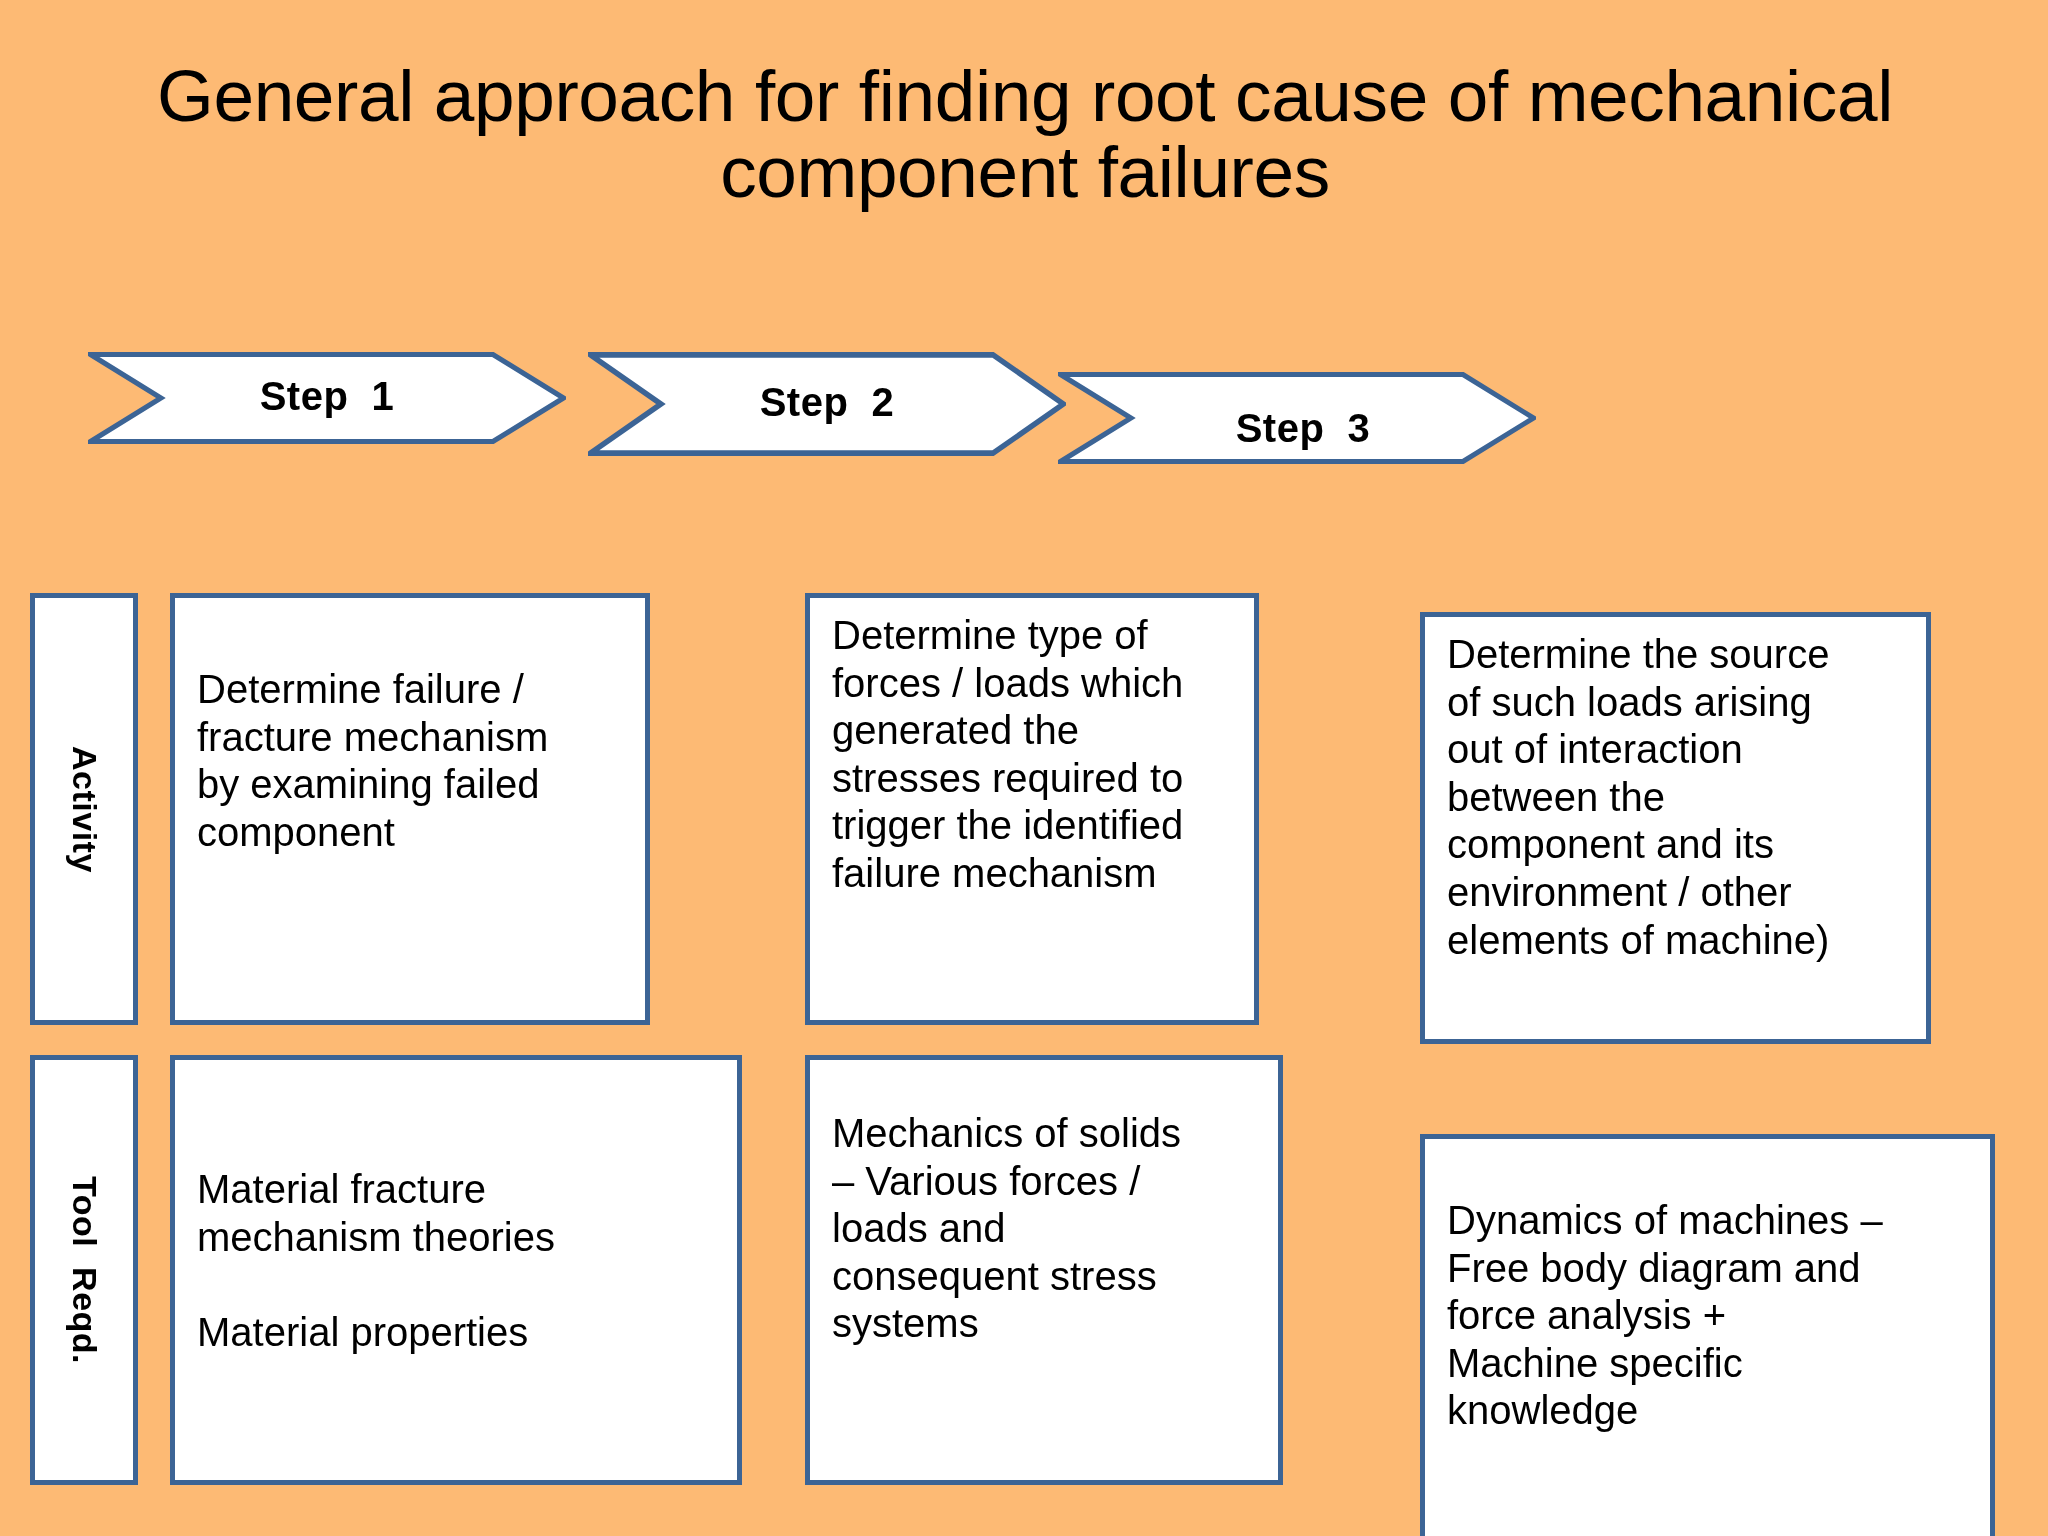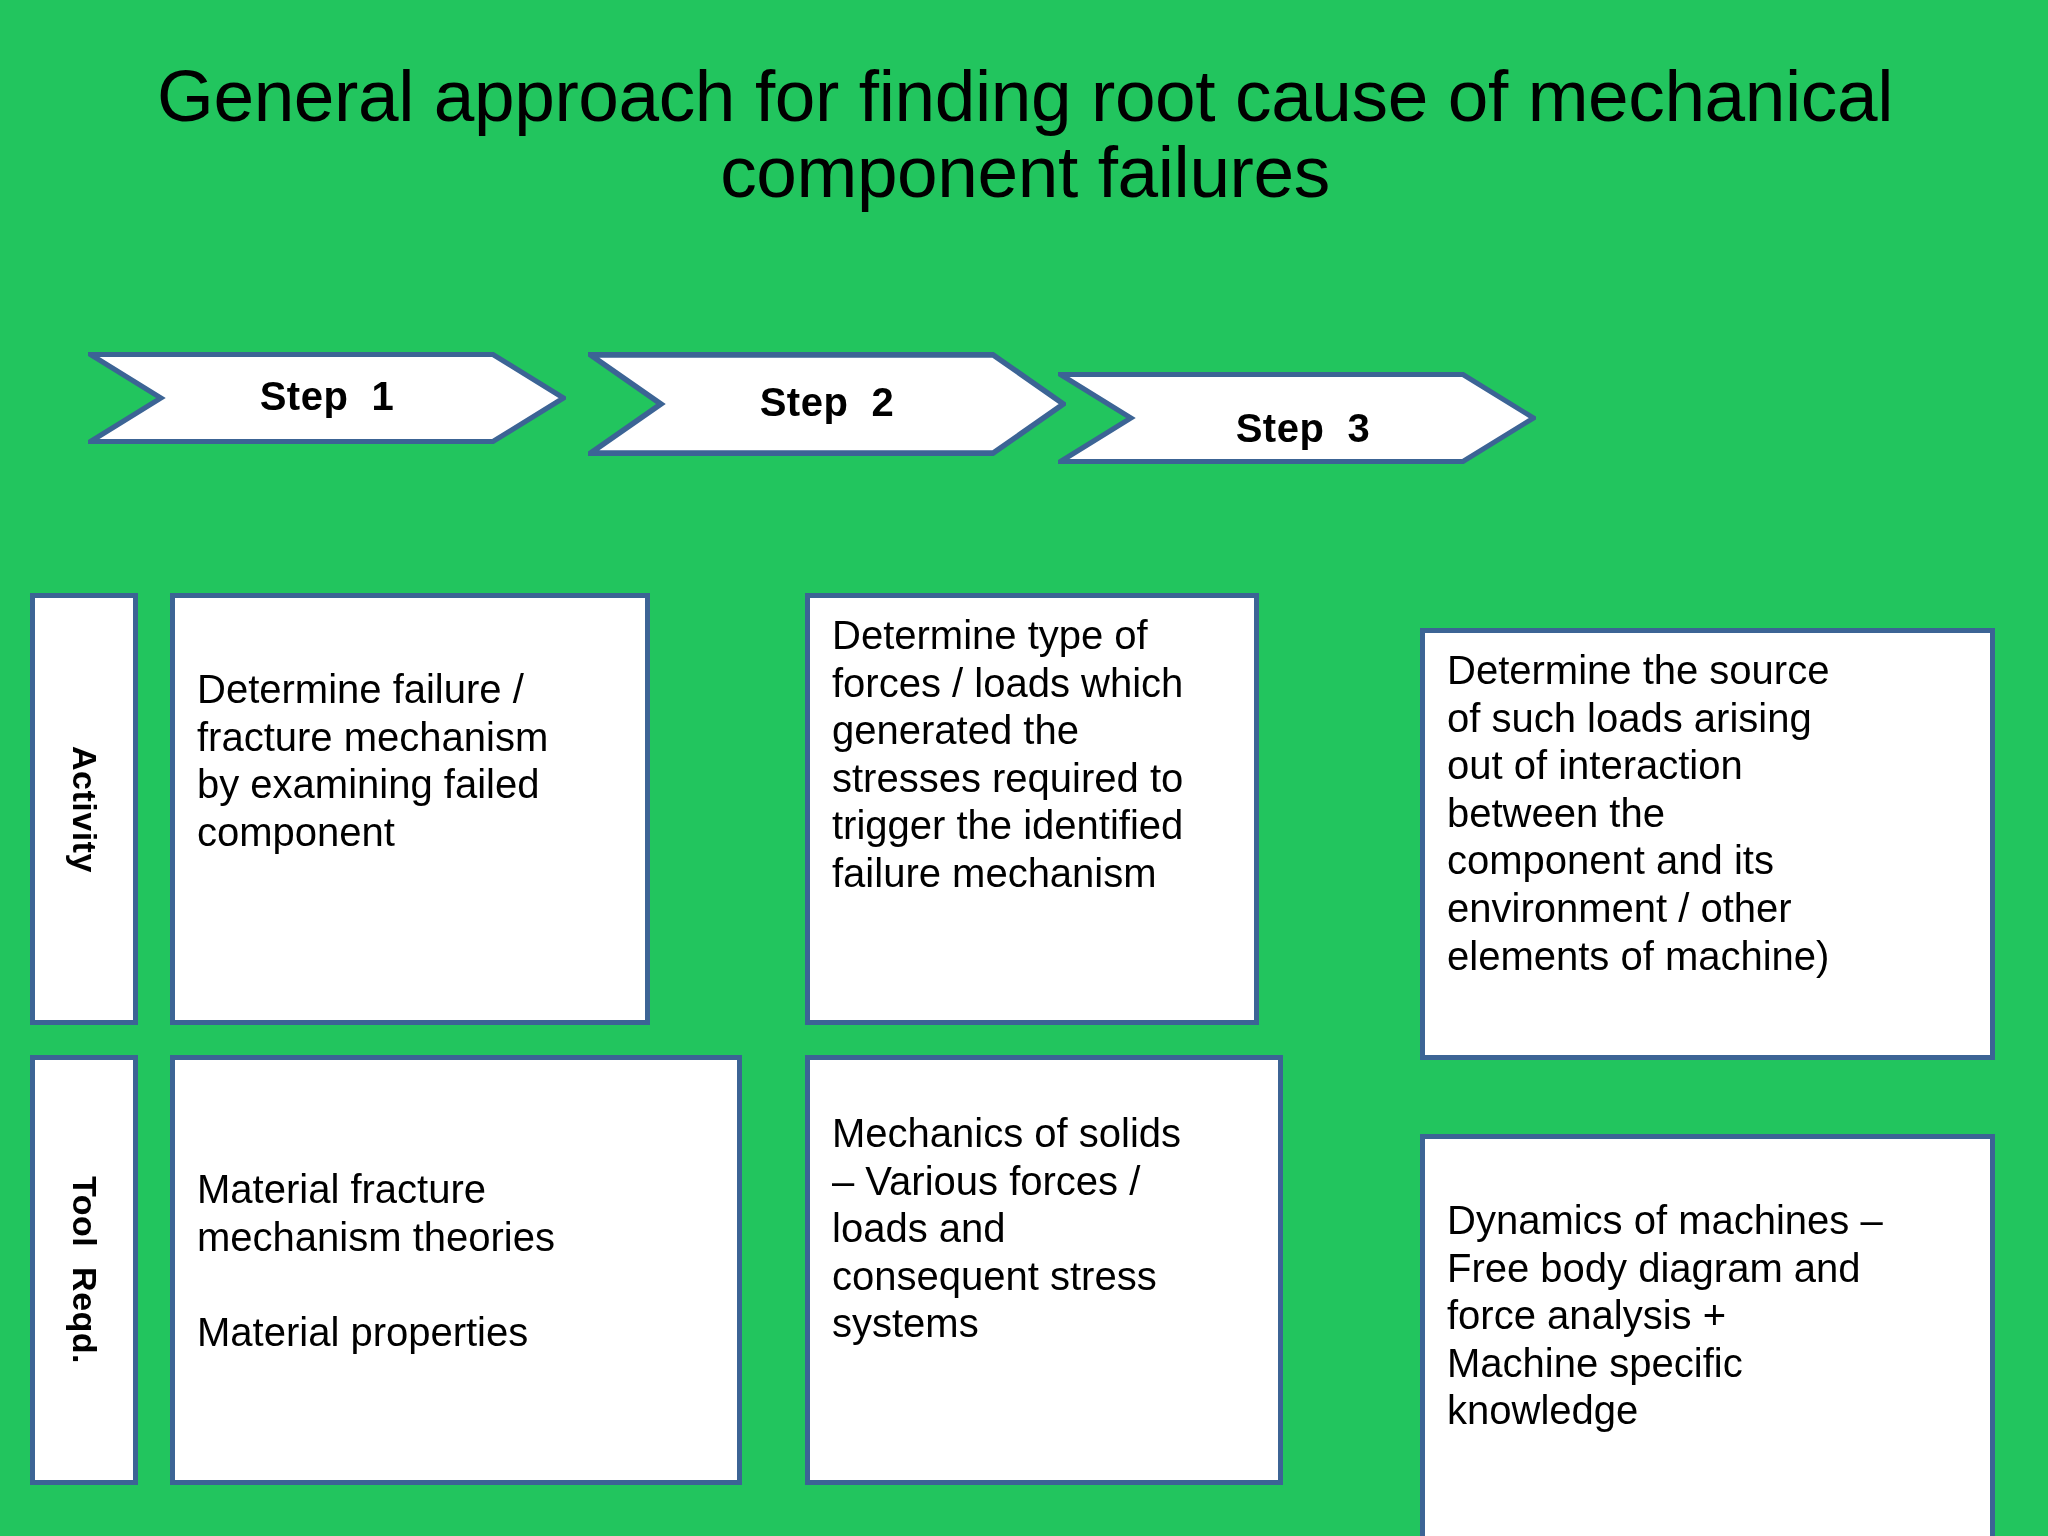--- a/index.html
+++ b/index.html
@@ -7,21 +7,21 @@
     padding: 0;
     background: #ffffff;
   }
   body {
     font-family: "Liberation Sans", sans-serif;
   }
   #canvas {
     position: relative;
     width: 2048px;
     height: 1536px;
-    background: #22c55e;
+    background: #fdba74;
     overflow: hidden;
   }
 
   
   #title {
     position: absolute;
     left: 120px;
     top: 58px;
     width: 1810px;
     text-align: center;
@@ -98,21 +98,21 @@
     font-size: 40px;
     line-height: 1.19;
     color: #000000;
     white-space: pre-line;
     overflow: hidden;
   }
 
   
   #box-a1 { left: 170px;  top: 593px; width: 480px; height: 432px; }
   #box-a2 { left: 805px;  top: 593px; width: 454px; height: 432px; padding-top: 14px; }
-  #box-a3 { left: 1420px; top: 612px; width: 575px; height: 432px; padding-top: 14px; margin-top: 16px; }
+  #box-a3 { left: 1420px; top: 612px; width: 511px; height: 432px; padding-top: 14px; }
 
   
   #box-t1 { left: 170px;  top: 1055px; width: 572px; height: 430px; padding-top: 106px; }
   #box-t2 { left: 805px;  top: 1055px; width: 478px; height: 430px; padding-top: 50px; }
   #box-t3 { left: 1420px; top: 1134px; width: 575px; height: 430px; padding-top: 58px; }
 
   #box-a1 { padding-top: 68px; }
 </style>
 </head>
 <body>

